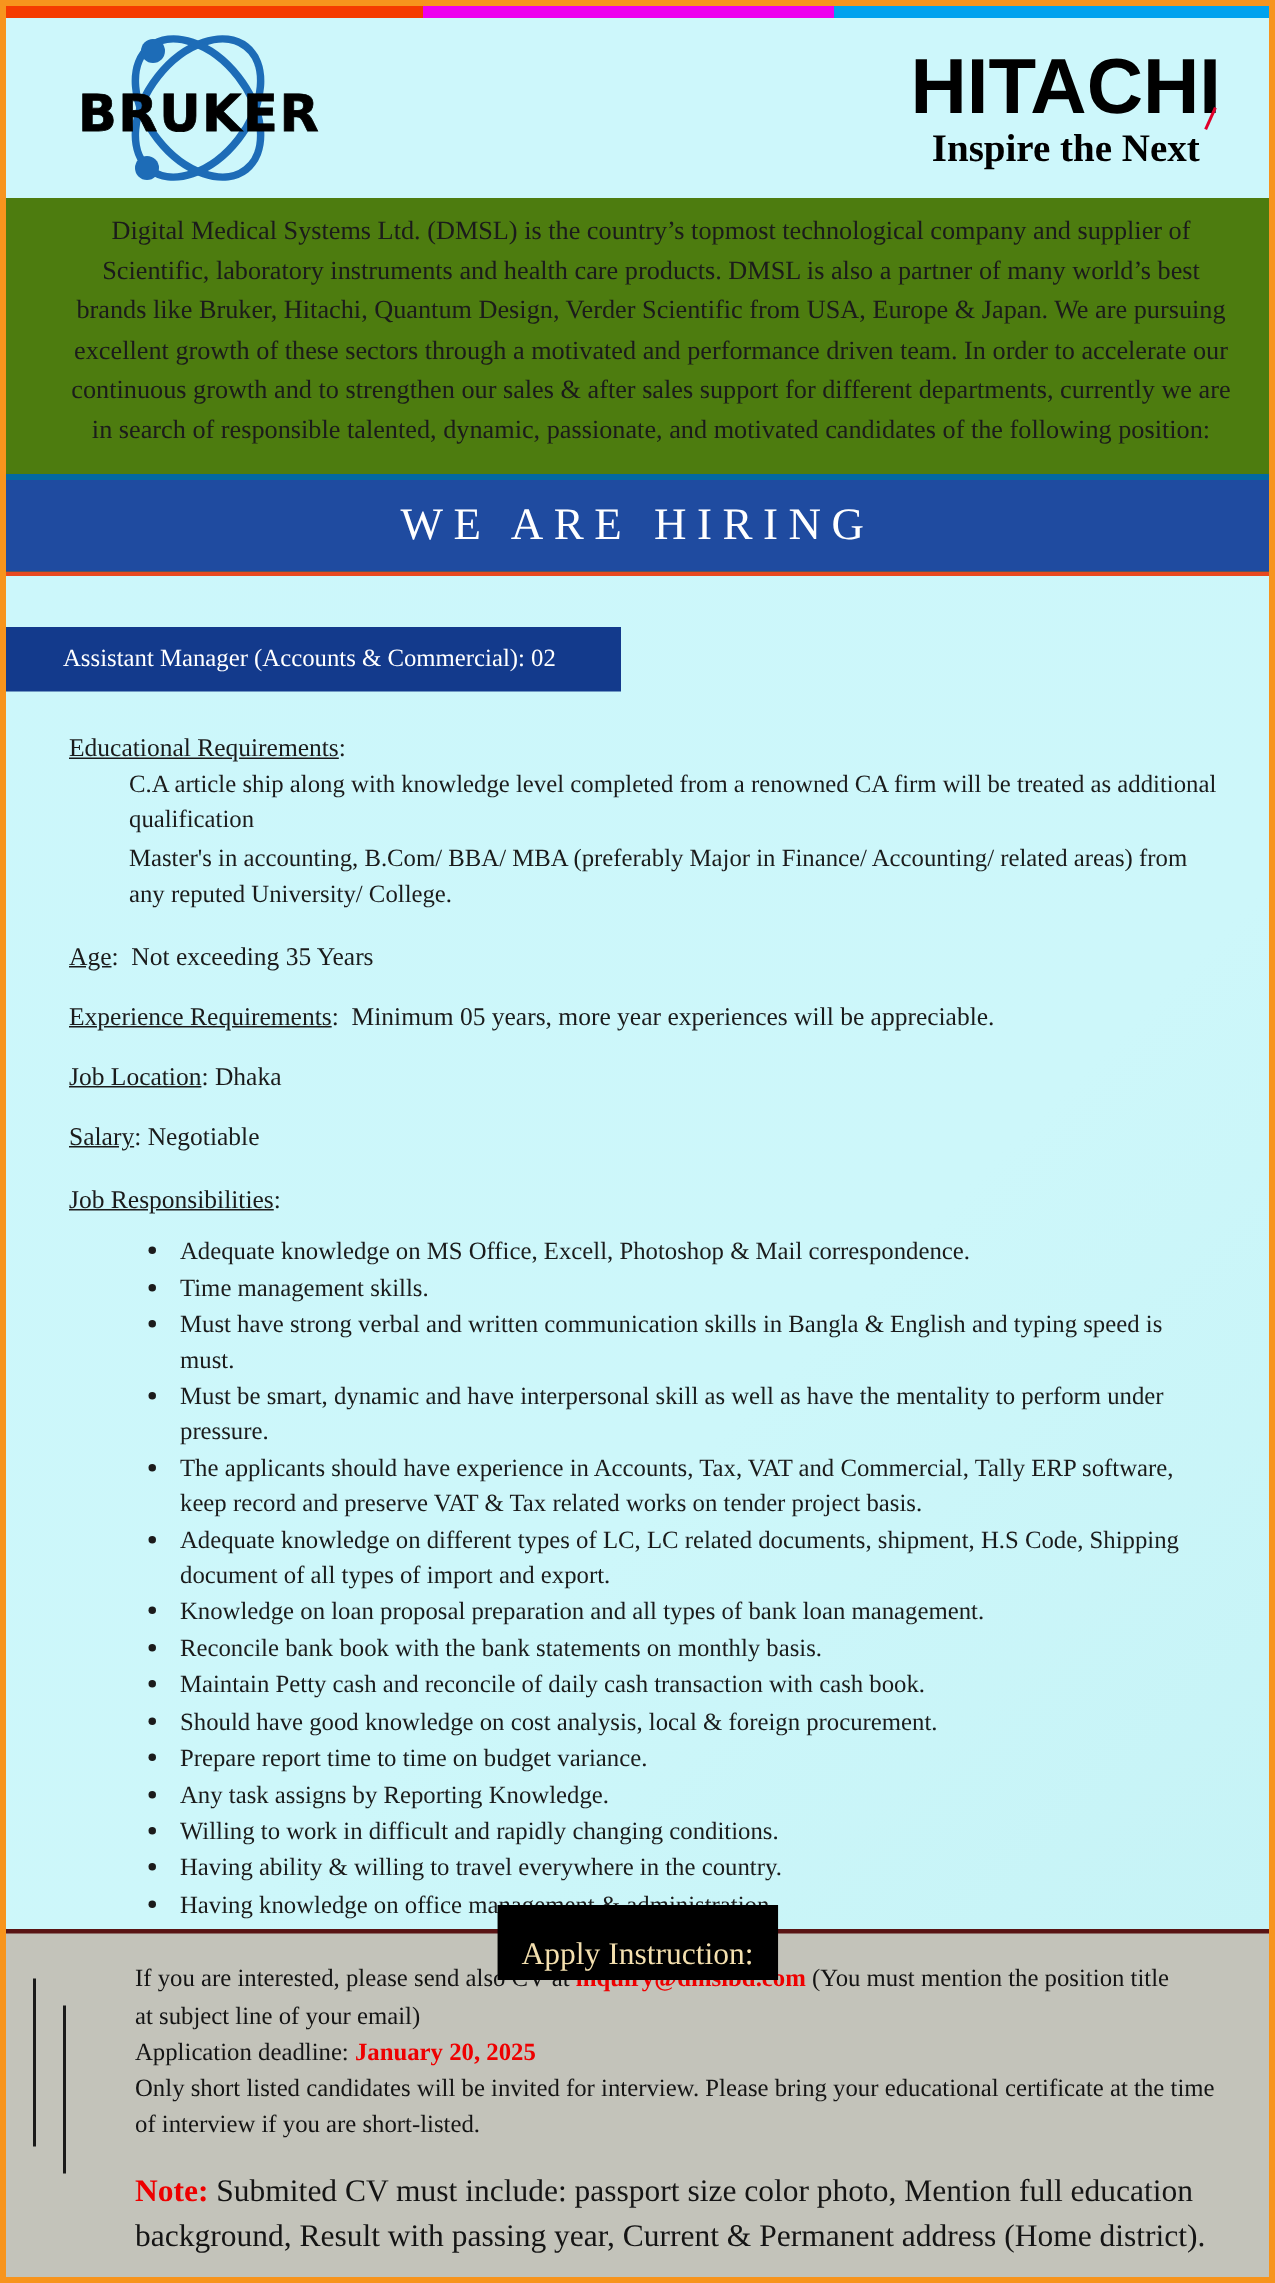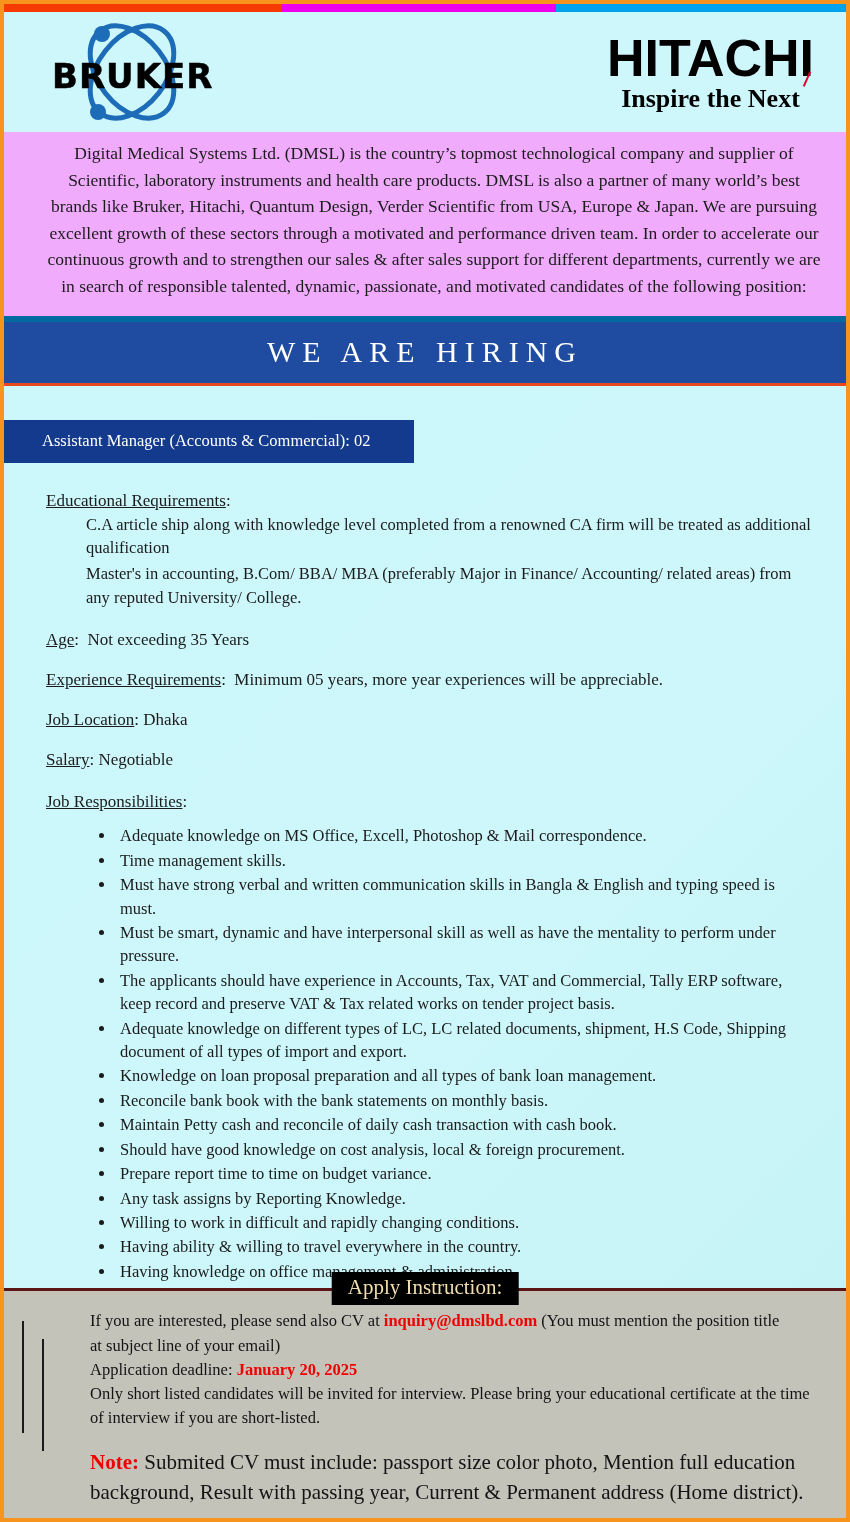--- a/index.html
+++ b/index.html
@@ -4,21 +4,21 @@
 <style>
   * { box-sizing: border-box; margin: 0; padding: 0; }
   html, body {
     width: 850px; height: 1522px;
     background: #ffffff;
     font-family: "Liberation Serif", serif;
   }
   .poster {
     position: relative;
     width: 850px; height: 1522px;
-    background: #f0abfc;
+    background: #4d7c0f;
     border: 4px solid #f7941d;
     overflow: hidden;
     display: flex;
     flex-direction: column;
   }
   
   .topstrip { display: flex; height: 8px; width: 100%; flex: 0 0 8px; }
   .topstrip .seg { height: 100%; }
   .seg-red     { width: 33%;  background: #f53b00; }
   .seg-magenta { width: 32.5%; background: #ee00ee; }
@@ -62,21 +62,21 @@
   .intro {
     flex: 0 0 auto;
     padding: 8px 22px 16px 40px;
     font-size: 17.5px; line-height: 1.52;
     color: #1b1b1b; text-align: center;
   }
 
   
   .hiring-wrap {
     flex: 0 0 auto;
-    border-top: 6px solid #0369a1;
+    border-top: 4px solid #0369a1;
     border-bottom: 3px solid #e8491f;
   }
   .hiring {
     background: #1f4ba0;
     color: #ffffff;
     text-align: center;
     font-size: 30px;
     letter-spacing: 7px;
     padding: 13px 0 14px;
     font-family: "Liberation Serif", serif;
@@ -117,21 +117,21 @@
     position: relative;
     background: #c3c3ba;
     border-top: 3px solid #5a1414;
     border-bottom: 3px solid #2b0a0a;
     padding: 18px 20px 22px 86px;
   }
   .apply-badge {
     position: absolute;
     top: -19px; left: 50%; transform: translateX(-50%);
     background: #000; color: #f3dfae;
-    font-size: 21px; padding: 3px 16px 5px;
+    font-size: 21px; padding: 20px 16px 5px;
     white-space: nowrap;
   }
   .bar1 { position: absolute; left: 18px; top: 30px; width: 2px; height: 112px; background: #1a1a1a; }
   .bar2 { position: absolute; left: 38px; top: 48px; width: 2px; height: 112px; background: #1a1a1a; }
   .apply-text { font-size: 16.5px; line-height: 1.47; color: #141414; }
   .red { color: #ee0000; font-weight: bold; }
   .note-block { margin-top: 16px; font-size: 21px; line-height: 1.47; color: #141414; }
 
   
   .footer {

